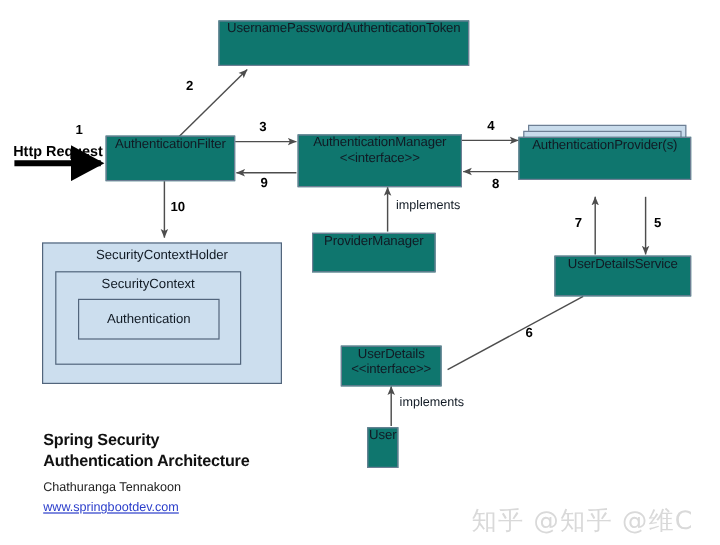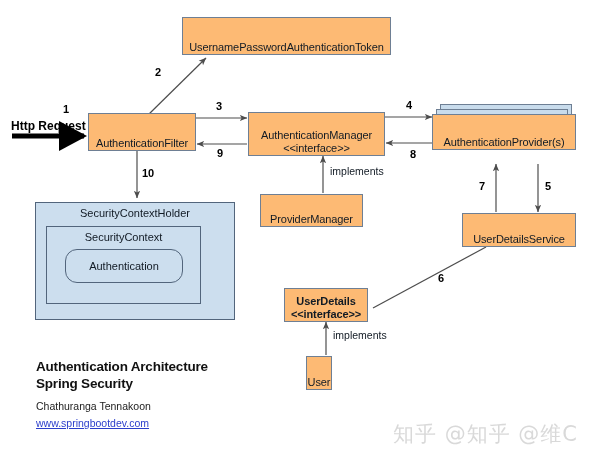--- a/index.html
+++ b/index.html
@@ -21,27 +21,27 @@
   #svg-layer {
     position: absolute;
     left: 0;
     top: 0;
     width: 600px;
     height: 454px;
   }
   .node {
     position: absolute;
     box-sizing: border-box;
-    background: #fdba74;
+    background: #0f766e;
     border: 1px solid #6e7f94;
     color: #111a24;
     display: flex;
     flex-direction: column;
     align-items: center;
-    justify-content: flex-end;
+    justify-content: flex-start;
     text-align: center;
     font-size: 11px;
     line-height: 13px;
     letter-spacing: -0.1px;
     z-index: 3;
   }
   .node .ln2 { display: block; }
 
   
   .stack-card {
@@ -228,36 +228,36 @@
   </div>
 
   <div class="node" style="left:260px; top:194px; width:103px; height:33px;">
     <span>ProviderManager</span>
   </div>
 
   <div class="node" style="left:462px; top:213px; width:114px; height:34px;">
     <span>UserDetailsService</span>
   </div>
 
-  <div class="node" style="left:284px; top:288px; width:84px; height:34px;font-weight:bold;">
+  <div class="node" style="left:284px; top:288px; width:84px; height:34px;">
     <span>UserDetails</span>
     <span class="ln2">&lt;&lt;interface&gt;&gt;</span>
   </div>
 
   <div class="node" style="left:306px; top:356px; width:26px; height:34px;">
     <span>User</span>
   </div>
 
   <div class="container-node" style="left:35px; top:202px; width:200px; height:118px;">
     <div class="cn-label">SecurityContextHolder</div>
 
     <div class="container-node" style="left:10px; top:23px; width:155px; height:78px;">
       <div class="cn-label">SecurityContext</div>
 
-      <div class="inner-node" style="left:18px; top:22px; width:118px; height:34px;border-radius:12px;">
+      <div class="inner-node" style="left:18px; top:22px; width:118px; height:34px;">
         <span>Authentication</span>
       </div>
     </div>
   </div>
 
   <div class="edge-label" style="left:63px; top:103px;">1</div>
   <div class="edge-label" style="left:155px; top:66px;">2</div>
   <div class="edge-label" style="left:216px; top:100px;">3</div>
   <div class="edge-label" style="left:406px; top:99px;">4</div>
   <div class="edge-label" style="left:545px; top:180px;">5</div>
@@ -267,21 +267,21 @@
   <div class="edge-label" style="left:217px; top:147px;">9</div>
   <div class="edge-label" style="left:142px; top:167px;">10</div>
 
   <div class="http-label" style="left:11px; top:119px;">Http Request</div>
 
   <div class="plain-label" style="left:330px; top:165px;">implements</div>
 
   <div class="plain-label" style="left:333px; top:329px;">implements</div>
 
   <div id="caption">
+    <div class="cap-title">Spring Security</div>
     <div class="cap-title">Authentication Architecture</div>
-    <div class="cap-title">Spring Security</div>
     <div class="cap-author">Chathuranga Tennakoon</div>
     <a class="cap-link" href="#">www.springbootdev.com</a>
   </div>
 
   <div id="watermark">知乎 @知乎 @维C</div>
 
 </div>
 
 </body></html>

